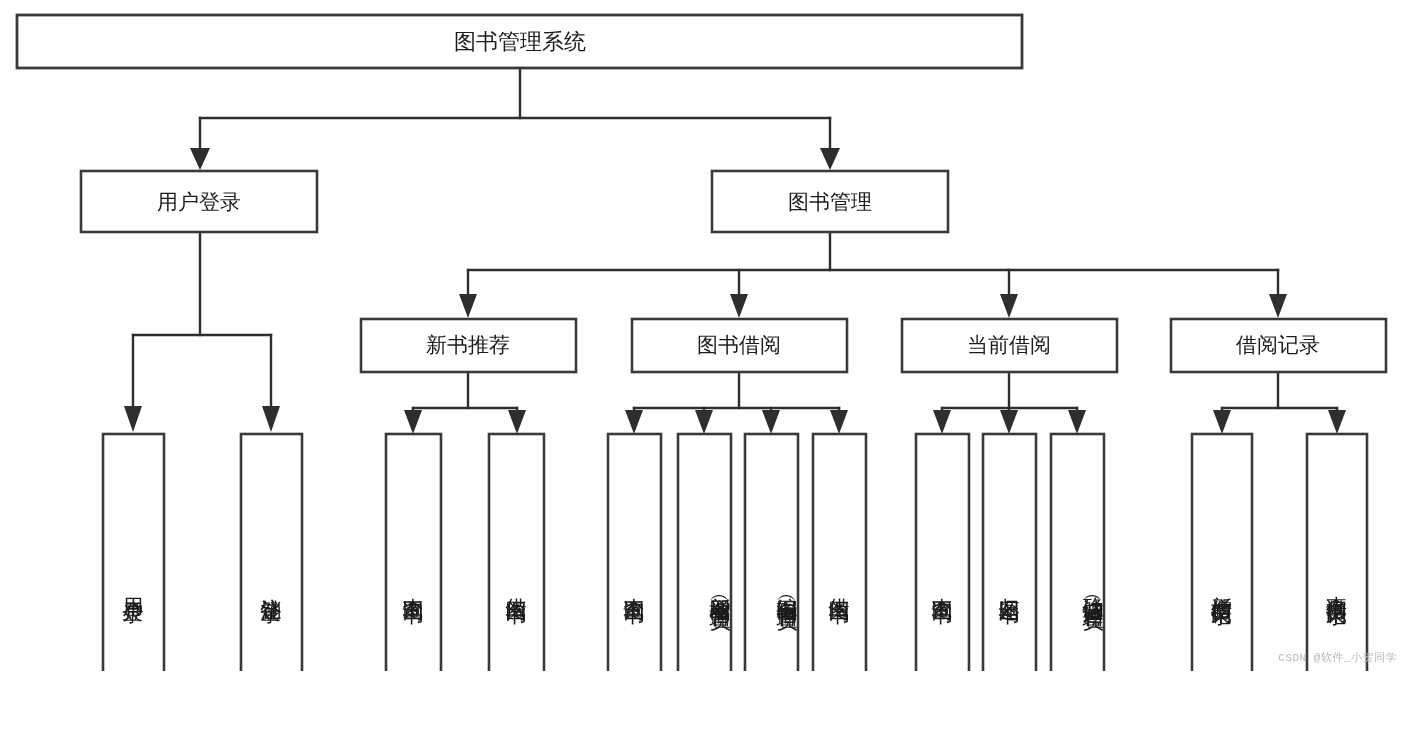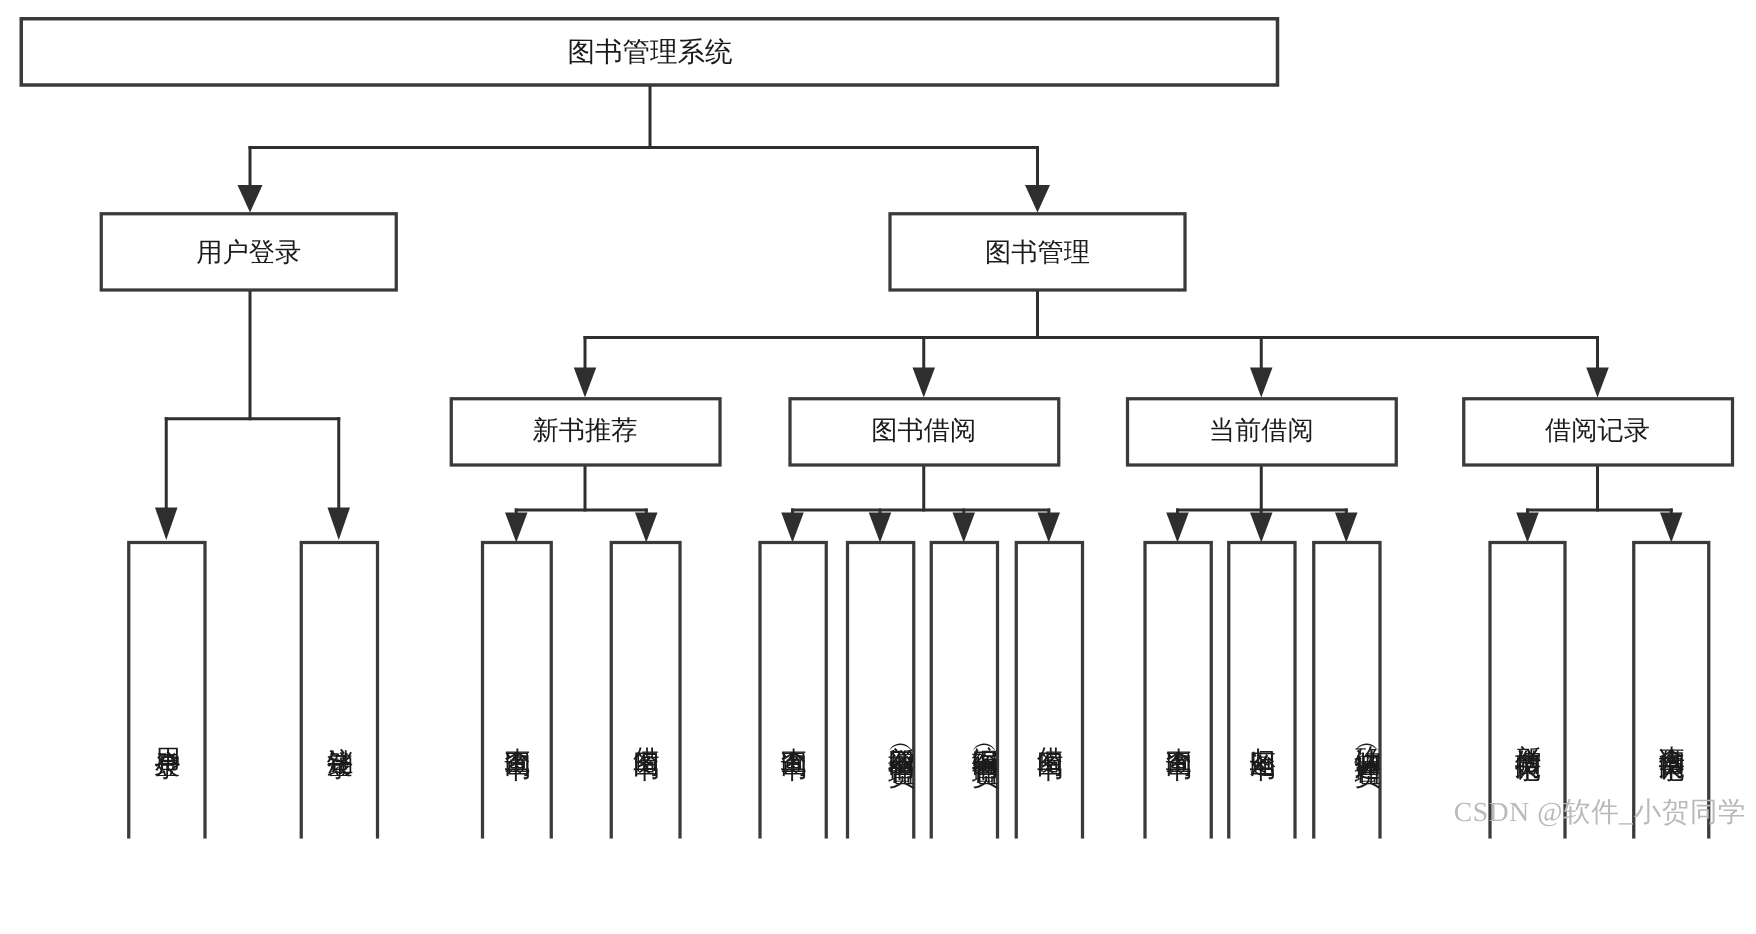--- a/index.html
+++ b/index.html
@@ -70,22 +70,22 @@
     display: flex;
     align-items: center;
     justify-content: center;
     white-space: nowrap;
     pointer-events: none;
   }
   .watermark {
     position: absolute;
     right: 8px;
     bottom: 6px;
-    font-family: Liberation Serif, serif;
-    font-size: 22px;
+    font-family: Liberation Mono, monospace;
+    font-size: 11px;
     color: #b9b9b9;
     letter-spacing: 0.5px;
     white-space: nowrap;
     text-align: right;
   }
 </style>
 </head>
 <body>
 
 <div id="diagram-root">

